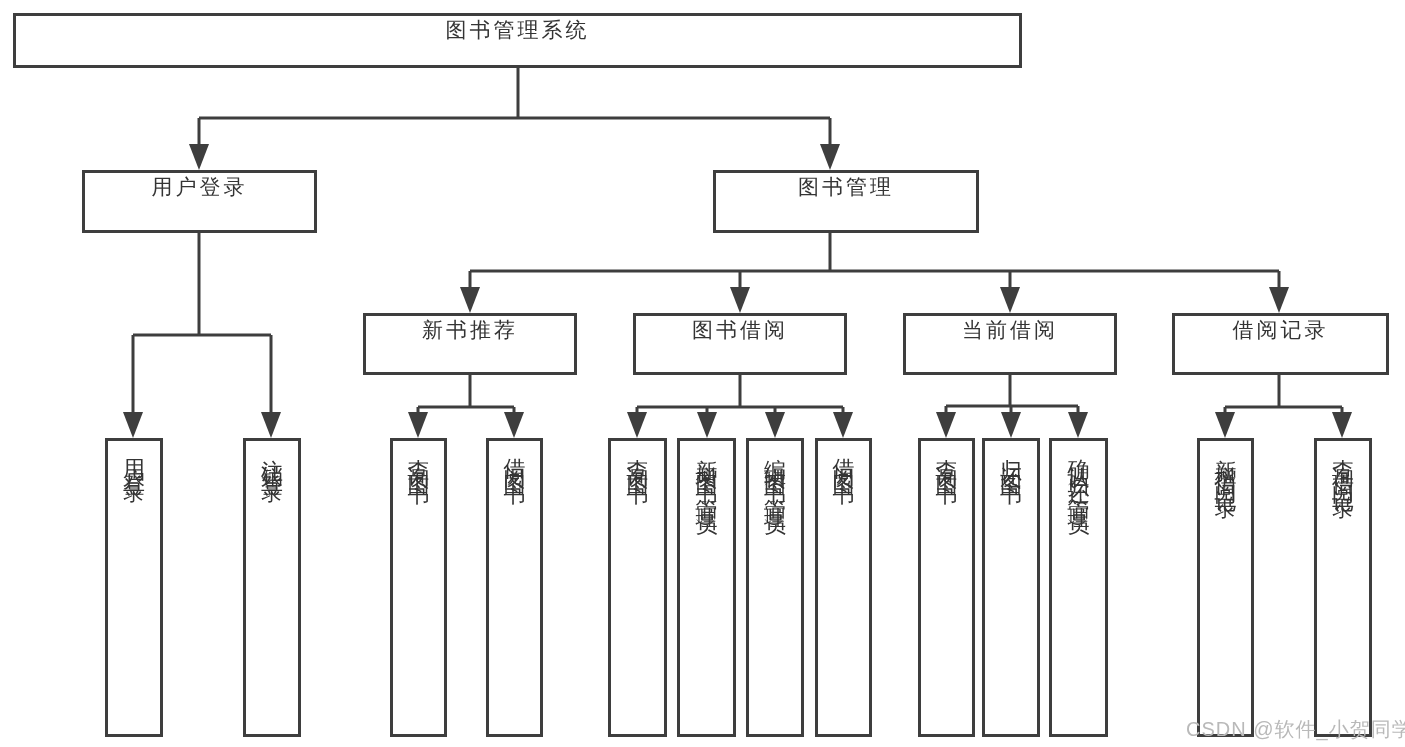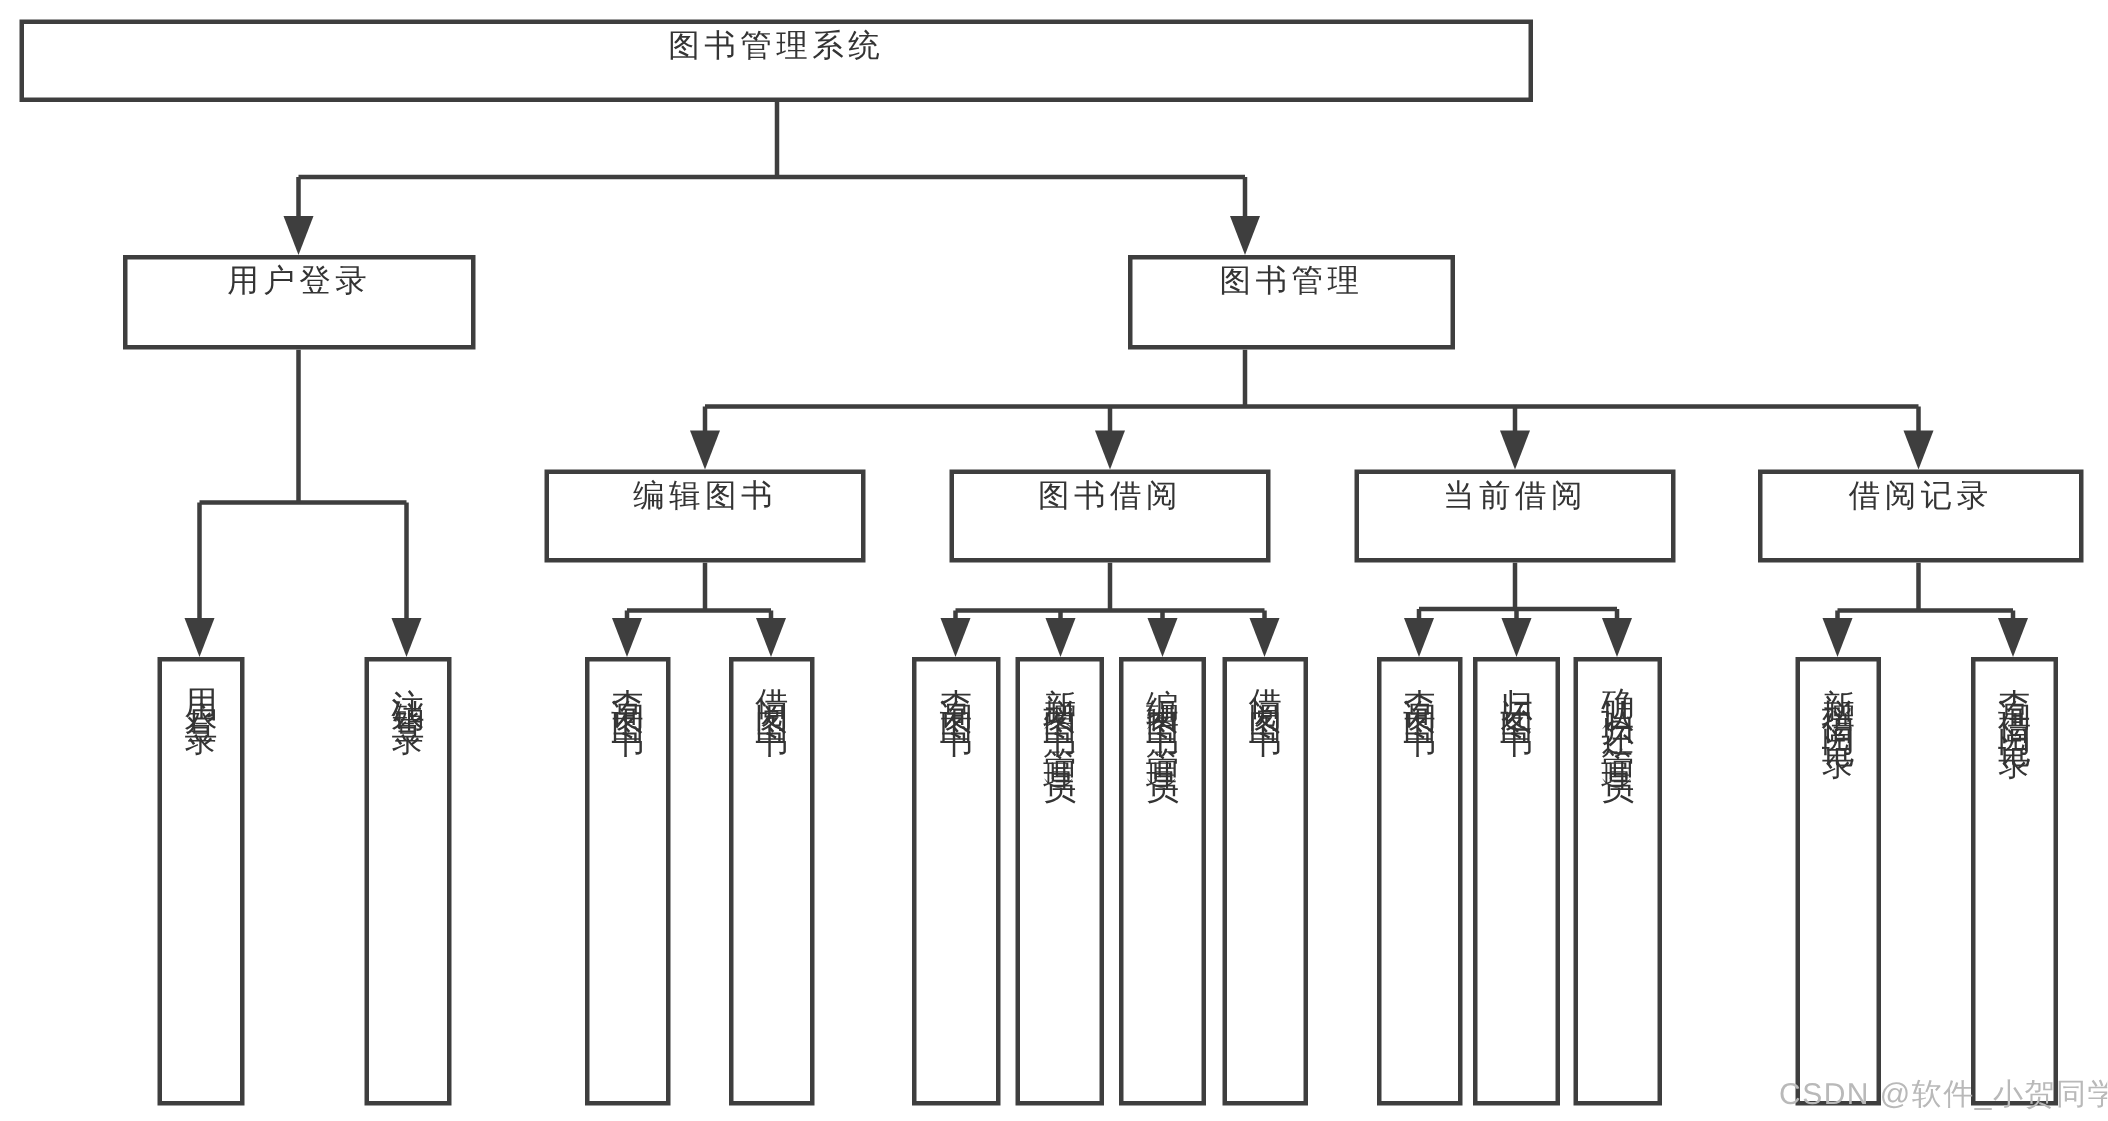--- a/index.html
+++ b/index.html
@@ -67,26 +67,26 @@
     </g>
   </svg>
 
   <div class="box hbox" style="left:13px;top:13px;width:1009px;height:55px">
     <span class="lbl">图书管理系统</span>
   </div>
 
   <div class="box hbox" style="left:82px;top:170px;width:235px;height:63px">
     <span class="lbl">用户登录</span>
   </div>
-  <div class="box hbox" style="left:752px;top:170px;width:218px;height:63px">
+  <div class="box hbox" style="left:713px;top:170px;width:266px;height:63px">
     <span class="lbl">图书管理</span>
   </div>
 
   <div class="box hbox" style="left:363px;top:313px;width:214px;height:62px">
-    <span class="lbl">编辑图书</span>
+    <span class="lbl">新书推荐</span>
   </div>
   <div class="box hbox" style="left:903px;top:313px;width:214px;height:62px">
     <span class="lbl">当前借阅</span>
   </div>
   <div class="box hbox" style="left:633px;top:313px;width:214px;height:62px">
     <span class="lbl">图书借阅</span>
   </div>
   <div class="box hbox" style="left:1172px;top:313px;width:217px;height:62px">
     <span class="lbl">借阅记录</span>
   </div>

